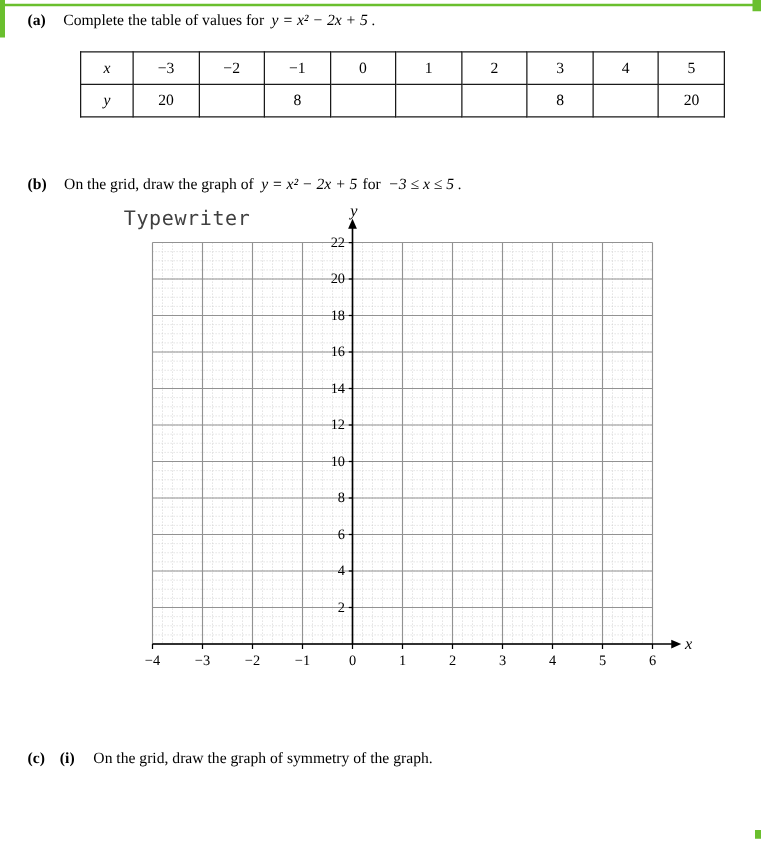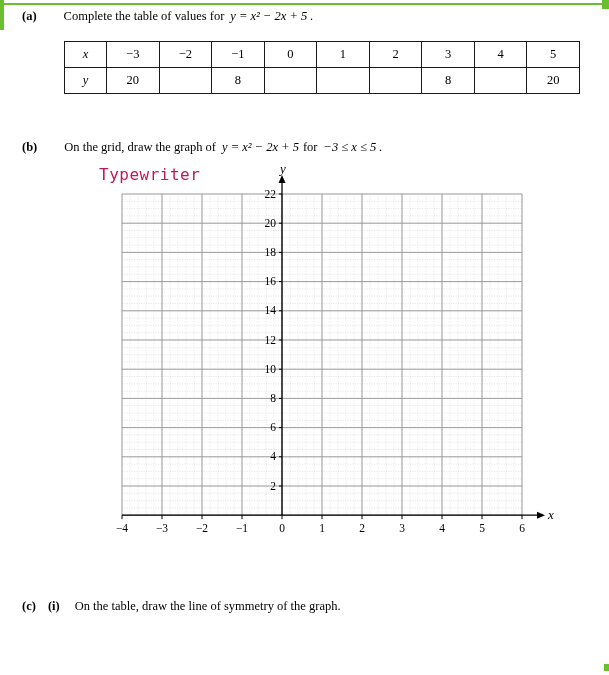--- a/index.html
+++ b/index.html
@@ -8,32 +8,32 @@
   .page { position:absolute; inset:0; background:#fff; overflow:hidden; }
 
   
   .green-top-line { position:absolute; top:3px; left:0; width:100%; height:2px; background:var(--green,#6abf2e); }
   .green-left-bar { position:absolute; top:0; left:0; width:4px; height:30px; background:var(--green,#6abf2e); }
   .green-tr-mark  { position:absolute; top:0; right:0; width:7px; height:9px; background:var(--green,#6abf2e); }
   .green-br-mark  { position:absolute; top:664px; right:0; width:5px; height:7px; background:var(--green,#6abf2e); }
 
   .line { position:absolute; font-size:12.5px; white-space:nowrap; }
   .qlabel { font-weight:bold; }
-  .qtext { margin-left:27px; }
+  .qtext { margin-left:14px; }
   .math { font-style:italic; margin-left:6px; margin-right:4px; }
 
   .part-a { top:9px; left:22px; }
   .part-b { top:140px; left:22px; }
 
   .values-table { position:absolute; top:41px; left:64px; width:516px; border-collapse:collapse; table-layout:fixed; }
   .values-table td { border:1px solid #1a1a1a; height:26px; text-align:center; vertical-align:middle; font-size:12.5px; }
   .values-table td.hdr { font-style:italic; width:42px; }
 
   .typewriter { position:absolute; top:165px; left:99px; font-family:"DejaVu Sans Mono", monospace;
-                font-size:16px; color:#be185d; letter-spacing:0.5px; z-index:3; }
+                font-size:16px; color:#404040; letter-spacing:0.5px; z-index:3; }
 
   .graph-wrap { position:absolute; top:162px; left:112px; z-index:1; }
   #grid-svg text.tick { font-family:"Liberation Serif", serif; font-size:11.5px; fill:#000; }
   #grid-svg text.axis-label { font-family:"Liberation Serif", serif; font-size:13px; font-style:italic; fill:#000; }
 
   .part-c-i  { top:599px; left:22px; }
   .part-c-ii { top:625px; left:52px; }
   .ilabel { margin-left:12px; }
   .ctext { margin-left:15px; }
 </style>
@@ -254,17 +254,17 @@
         <line x1="167" y1="61.2" x2="170" y2="61.2" stroke="#000" stroke-width="1"></line>
         <text x="164" y="64.7" text-anchor="end" class="tick">20</text>
         <line x1="167" y1="32" x2="170" y2="32" stroke="#000" stroke-width="1"></line>
         <text x="164" y="35.5" text-anchor="end" class="tick">22</text>
         <text x="171" y="11" text-anchor="middle" class="axis-label">y</text>
         <text x="436" y="357.2" text-anchor="start" class="axis-label">x</text>
       </svg>
   </div>
 
   <div class="line part-c-i">
-    <span class="qlabel">(c)</span><span class="qlabel ilabel">(i)</span><span class="ctext">On the table, draw the line of symmetry of the graph.</span>
+    <span class="qlabel">(c)</span><span class="qlabel ilabel">(i)</span><span class="ctext">On the grid, draw the graph of symmetry of the graph.</span>
   </div>
 
 
 </div>
 
 </body></html>

